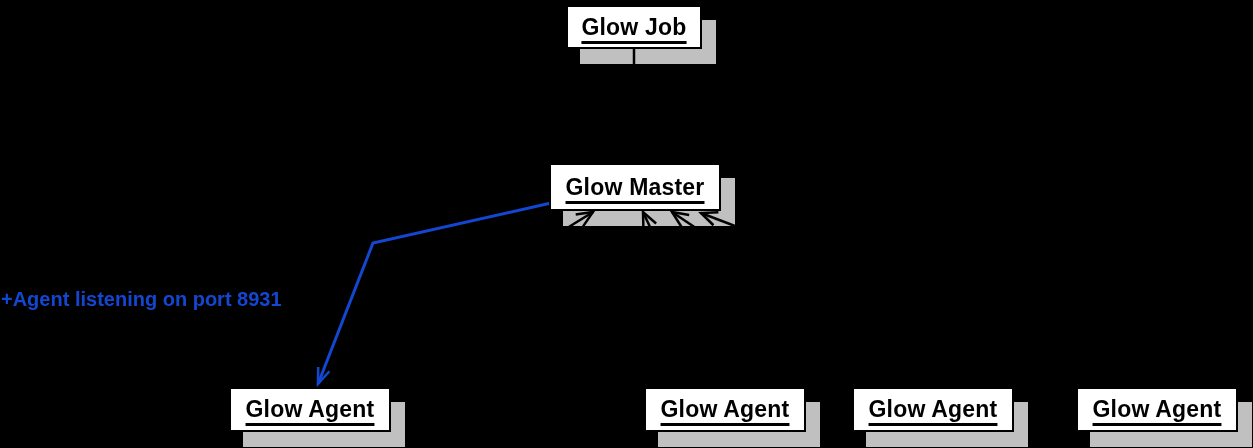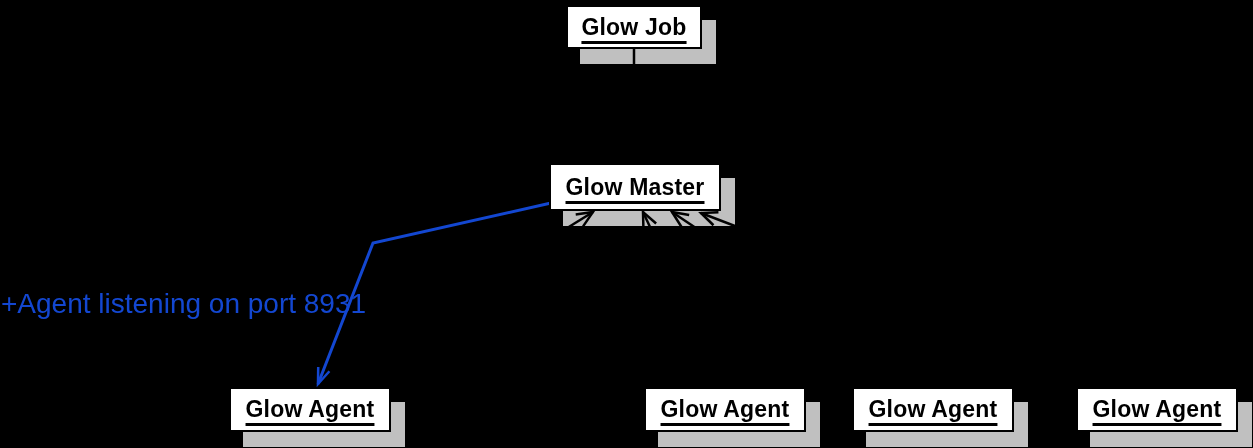--- a/index.html
+++ b/index.html
@@ -34,22 +34,22 @@
   #node-master{left:549px;top:163px;width:172px;height:48px;}
   #node-agent1{left:229px;top:387px;width:162px;height:45px;}
   #node-agent2{left:644px;top:387px;width:162px;height:45px;}
   #node-agent3{left:852px;top:387px;width:162px;height:45px;}
   #node-agent4{left:1076px;top:387px;width:162px;height:45px;}
   #edge-label{
     position:absolute;
     z-index:2;
     left:1px;top:288px;
     color:#1347d1;
-    font-weight:normal;
-    font-size:28px;
+    font-weight:bold;
+    font-size:20px;
     white-space:nowrap;
   }
 </style>
 </head>
 <body>
 
 <div id="canvas">
 
   <svg id="wires" width="1253" height="448" viewBox="0 0 1253 448">
     <defs>

